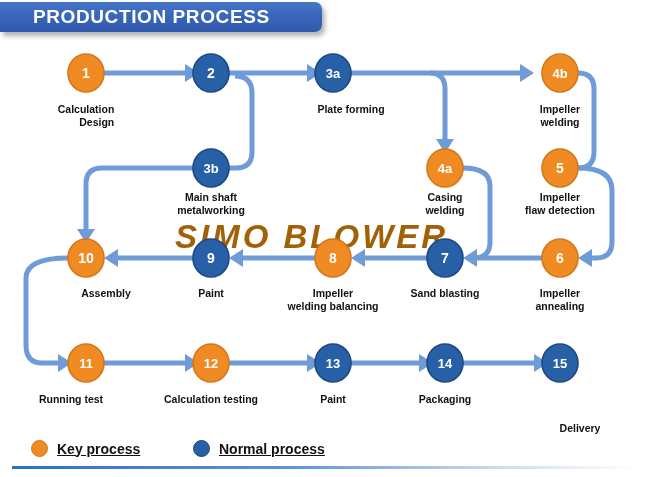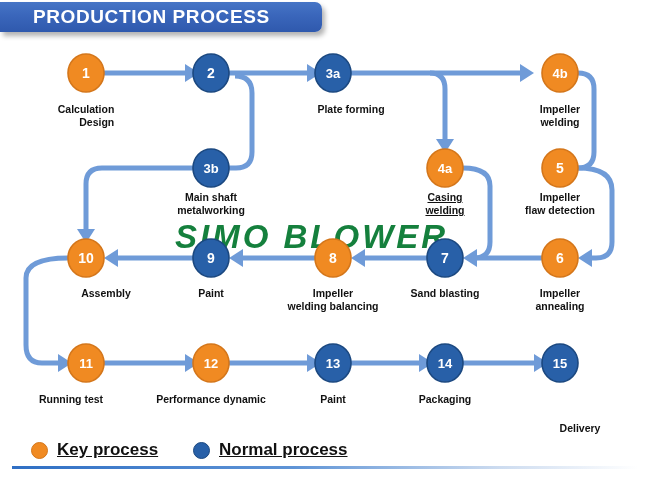--- a/index.html
+++ b/index.html
@@ -27,21 +27,21 @@
     letter-spacing:0.6px;
     font-family:"Liberation Sans", sans-serif;
     white-space:nowrap;
   }
 
   
   .watermark{
     position:absolute;left:175px;top:218px;
     font-size:33px;font-style:italic;font-weight:bold;
     letter-spacing:3px;
-    color:#15803d;
+    color:#a16207;
     white-space:nowrap;
     pointer-events:none;
     user-select:none;
     text-align:right;
   }
 
   
   #flow{position:absolute;left:0;top:0;width:650px;height:477px;}
   .conn{fill:none;stroke:#6f9bd8;stroke-width:5;stroke-linecap:butt;stroke-linejoin:round;}
   .node-circle-key{fill:#f08a22;stroke:#d4761a;stroke-width:1.6;}
@@ -68,21 +68,21 @@
 
   
   .legend-item{position:absolute;display:flex;align-items:center;}
   .legend-dot{
     width:15px;height:15px;border-radius:50%;
     display:inline-block;margin-right:9px;
   }
   .legend-dot.key{background:#f08a22;border:1.5px solid #d4761a;}
   .legend-dot.normal{background:#2860a8;border:1.5px solid #1b4880;}
   .legend-text{
-    font-size:17px;font-weight:bold;color:#111111;
+    font-size:14px;font-weight:bold;color:#111111;
     text-decoration:underline;white-space:nowrap;text-align:right;
   }
 
   
   .bottom-bar{
     position:absolute;left:12px;bottom:8px;
     width:626px;height:3px;
     background:linear-gradient(to right,#2f6fc4 0%,#5f94d6 45%,#cddcf0 78%,#ffffff 100%);
   }
 </style>
@@ -267,21 +267,21 @@
   </div>
   <div class="nlabel" style="left:560px;top:103px;">
     <div>Impeller</div>
     <div>welding</div>
   </div>
 
   <div class="nlabel" style="left:211px;top:191px;">
     <div>Main shaft</div>
     <div>metalworking</div>
   </div>
-  <div class="nlabel" style="left:445px;top:191px;text-decoration:underline;">
+  <div class="nlabel" style="left:445px;top:191px;">
     <div>Casing</div>
     <div>welding</div>
   </div>
   <div class="nlabel" style="left:560px;top:191px;">
     <div>Impeller</div>
     <div>flaw detection</div>
   </div>
 
   <div class="nlabel" style="left:86px;top:287px;margin-left:20px;">
     <div>Assembly</div>
@@ -298,21 +298,21 @@
   </div>
   <div class="nlabel" style="left:560px;top:287px;">
     <div>Impeller</div>
     <div>annealing</div>
   </div>
 
   <div class="nlabel" style="left:71px;top:393px;">
     <div>Running test</div>
   </div>
   <div class="nlabel" style="left:211px;top:393px;">
-    <div>Performance dynamic</div>
+    <div>Calculation testing</div>
   </div>
   <div class="nlabel" style="left:333px;top:393px;">
     <div>Paint</div>
   </div>
   <div class="nlabel" style="left:445px;top:393px;">
     <div>Packaging</div>
   </div>
   <div class="nlabel" style="left:580px;top:393px;margin-top:29px;">
     <div>Delivery</div>
   </div>

